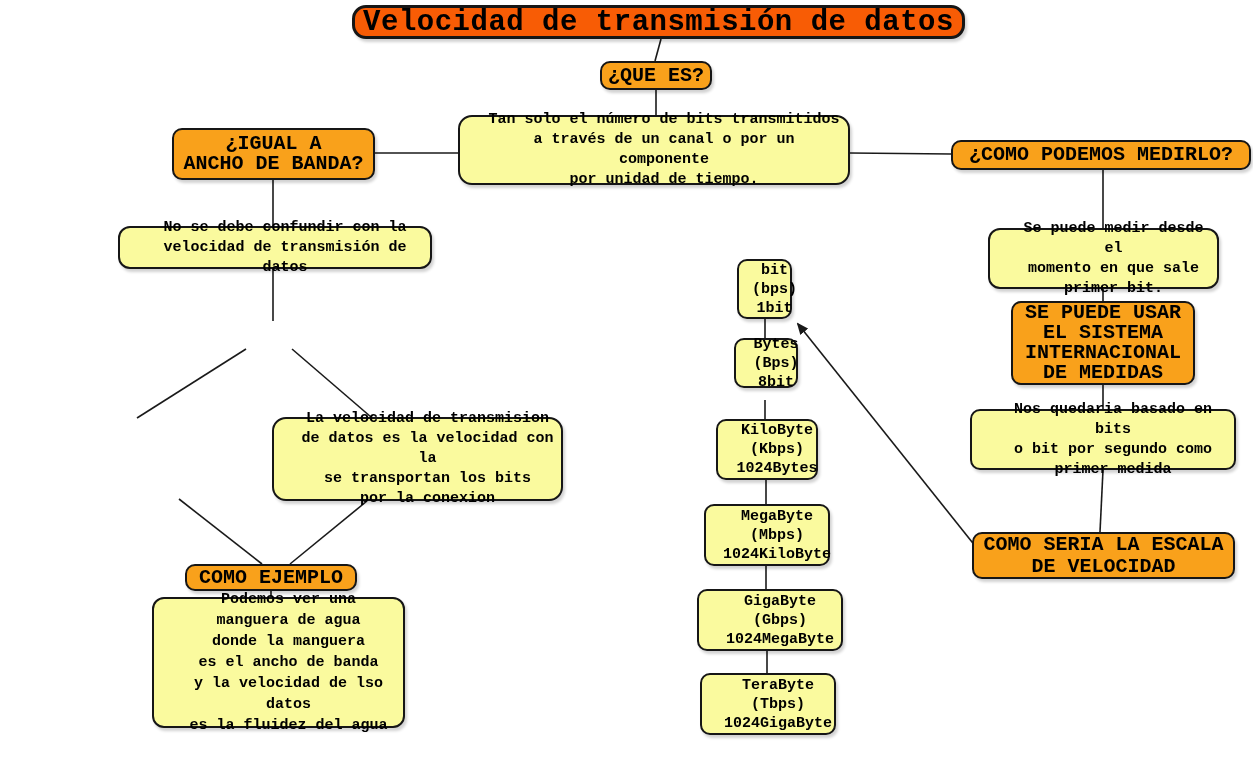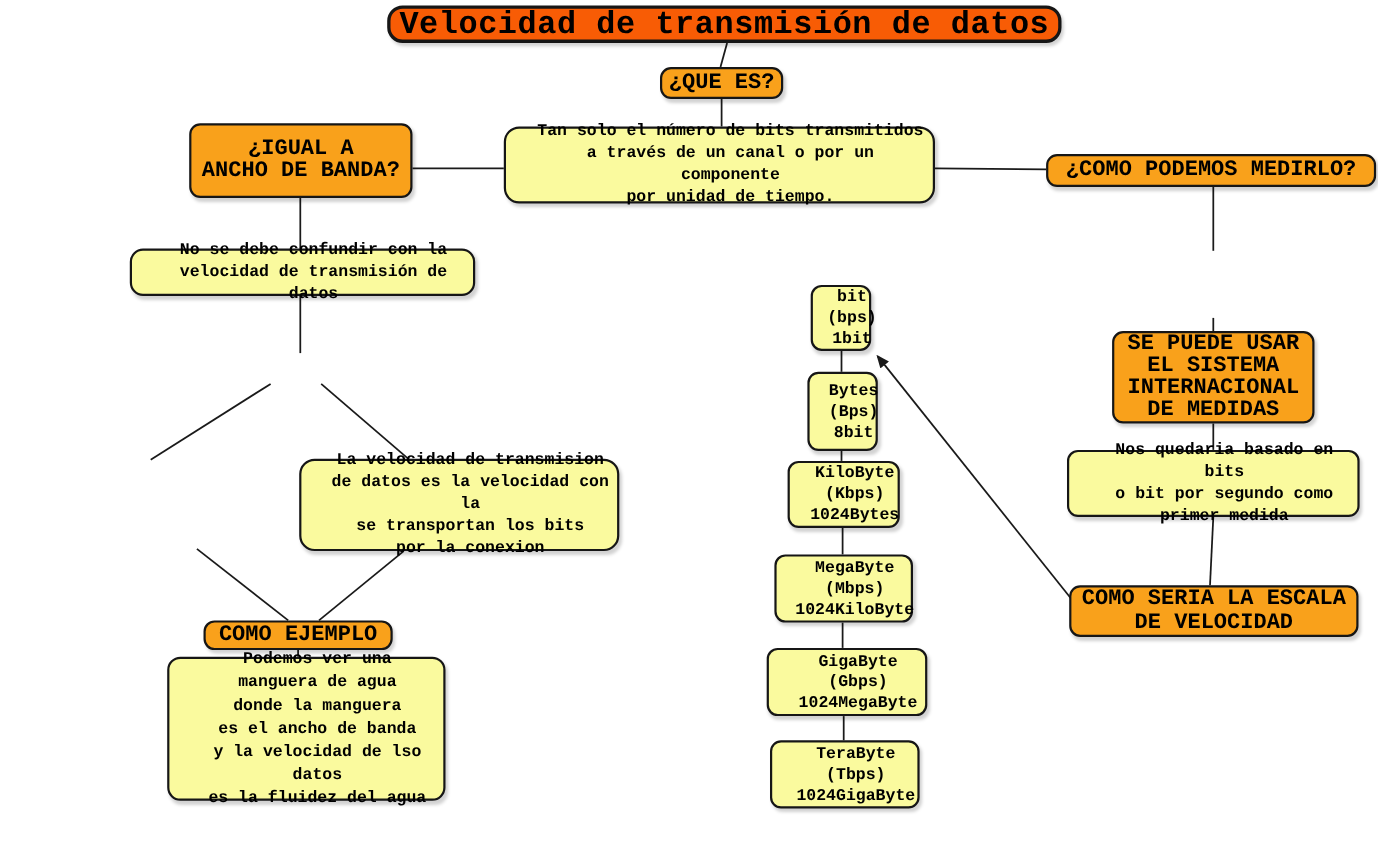--- a/index.html
+++ b/index.html
@@ -75,56 +75,59 @@
     <line class="edge" x1="766" y1="566" x2="766" y2="589"></line>
     <line class="edge" x1="767" y1="651" x2="767" y2="673"></line>
     <line class="edge" x1="976" y1="547" x2="798" y2="324" marker-end="url(#arrow)"></line>
   </svg>
 
   <div class="node root" style="left:352px;top:5px;width:613px;height:34px">Velocidad de transmisión de datos</div>
   <div class="node topic" style="left:600px;top:61px;width:112px;height:29px">¿QUE ES?</div>
   <div class="node note" style="left:458px;top:115px;width:392px;height:70px;border-radius:14px">Tan solo el número de bits transmitidos
 a través de un canal o por un  componente
 por unidad de tiempo.</div>
-  <div class="node topic" style="left:172px;top:112px;width:203px;height:68px">¿IGUAL A
+  <div class="node topic" style="left:172px;top:128px;width:203px;height:52px">¿IGUAL A
 ANCHO DE BANDA?</div>
   <div class="node topic" style="left:951px;top:140px;width:300px;height:30px">¿COMO PODEMOS MEDIRLO?</div>
   <div class="node note" style="left:118px;top:226px;width:314px;height:43px">No se debe confundir con la
 velocidad de transmisión de datos</div>
   <div class="node note" style="left:272px;top:417px;width:291px;height:84px;border-radius:14px">La velocidad de transmision
 de datos es la velocidad con la
 se transportan los bits
 por la conexion</div>
   <div class="node note" style="left:152px;top:597px;width:253px;height:131px;line-height:21px">Podemos ver una
 manguera de agua
 donde la manguera
 es el ancho de banda
 y la velocidad de lso datos
 es la fluidez del agua</div>
   <div class="node topic" style="left:185px;top:564px;width:172px;height:27px">COMO EJEMPLO</div>
 
   <div class="node note small-note" style="left:737px;top:259px;width:55px;height:60px;line-height:19px">bit
 (bps)
 1bit</div>
-  <div class="node note small-note" style="left:734px;top:338px;width:64px;height:72px;line-height:19px">Bytes
+  <div class="node note small-note" style="left:734px;top:338px;width:64px;height:50px;line-height:19px">Bytes
 (Bps)
 8bit</div>
   <div class="node note small-note" style="left:716px;top:419px;width:102px;height:61px;line-height:19px">KiloByte
 (Kbps)
 1024Bytes</div>
   <div class="node note small-note" style="left:704px;top:504px;width:126px;height:62px;line-height:19px">MegaByte
 (Mbps)
 1024KiloByte</div>
   <div class="node note small-note" style="left:697px;top:589px;width:146px;height:62px;line-height:19px">GigaByte
 (Gbps)
 1024MegaByte</div>
   <div class="node note small-note" style="left:700px;top:673px;width:136px;height:62px;line-height:19px">TeraByte
 (Tbps)
 1024GigaByte</div>
 
+  <div class="node note" style="left:988px;top:228px;width:231px;height:61px">Se puede medir desde el
+momento en que sale
+primer bit.</div>
   <div class="node topic" style="left:1011px;top:301px;width:184px;height:84px">SE PUEDE USAR
 EL SISTEMA
 INTERNACIONAL
 DE MEDIDAS</div>
   <div class="node note small-note" style="left:970px;top:409px;width:266px;height:61px">Nos quedaria basado en bits
 o bit por segundo como
 primer medida</div>
   <div class="node topic" style="left:972px;top:532px;width:263px;height:47px;line-height:22px">COMO SERIA LA ESCALA
 DE VELOCIDAD</div>
 

